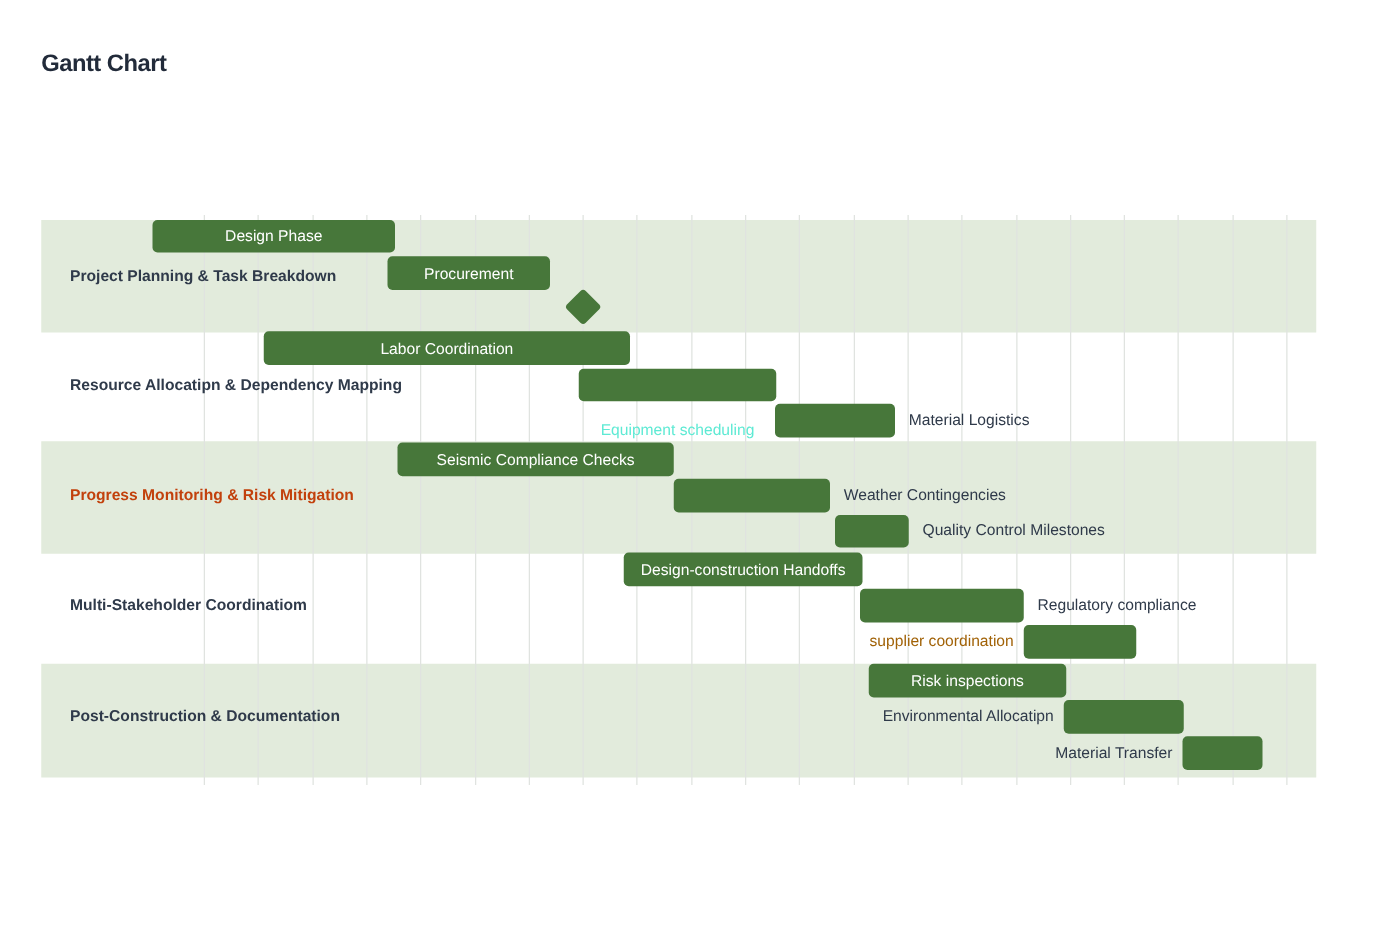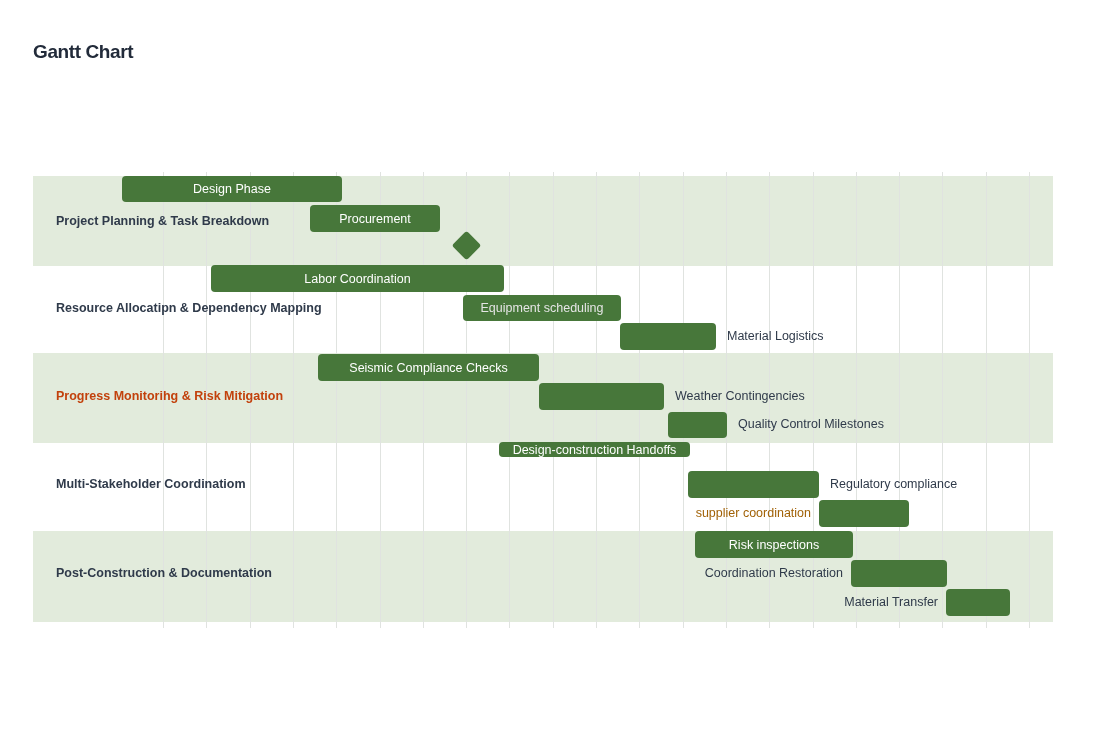--- a/index.html
+++ b/index.html
@@ -119,54 +119,54 @@
       <div class="gridline" style="left: 736px; background: rgb(224, 227, 224);"></div>
       <div class="gridline" style="left: 780px; background: rgb(224, 227, 224);"></div>
       <div class="gridline" style="left: 823px; background: rgb(224, 227, 224);"></div>
       <div class="gridline" style="left: 866px; background: rgb(224, 227, 224);"></div>
       <div class="gridline" style="left: 909px; background: rgb(224, 227, 224);"></div>
       <div class="gridline" style="left: 953px; background: rgb(224, 227, 224);"></div>
       <div class="gridline" style="left: 996px; background: rgb(224, 227, 224);"></div>
     </div>
   <div id="rows-layer">
       <div class="row-label" style="left: 23px; top: 42px; color: rgb(47, 58, 74);">Project Planning &amp; Task Breakdown</div>
-      <div class="bar" style="left: 89px; top: 4px; width: 220px; height: 26px; background: rgb(71, 119, 58); padding-left: 33px;">
+      <div class="bar" style="left: 89px; top: 4px; width: 194px; height: 26px; background: rgb(71, 119, 58); padding-left: 33px;">
         <span class="bar-label-inside" style="color: rgb(255, 255, 255);">Design Phase</span>
       </div>
       <div class="bar" style="left: 277px; top: 33px; width: 130px; height: 27px; background: rgb(71, 119, 58);">
         <span class="bar-label-inside" style="color: rgb(255, 255, 255);">Procurement</span>
       </div>
       <div class="milestone" style="left: 423px; top: 63px; width: 21px; height: 21px; background: rgb(71, 119, 58);"></div>
       <div class="row-label" style="left: 23px; top: 129px; color: rgb(47, 58, 74);">Resource Allocatipn &amp; Dependency Mapping</div>
       <div class="bar" style="left: 178px; top: 93px; width: 293px; height: 27px; background: rgb(71, 119, 58);">
         <span class="bar-label-inside" style="color: rgb(255, 255, 255);">Labor Coordination</span>
       </div>
       <div class="bar" style="left: 430px; top: 123px; width: 158px; height: 26px; background: rgb(71, 119, 58);">
-        <span class="bar-label-inside" style="color: #e5e5e5;">Equipment scheduling</span>
+        <span class="bar-label-inside" style="color: #5eead4; margin-top: 36px;">Equipment scheduling</span>
       </div>
       <div class="bar" style="left: 587px; top: 151px; width: 96px; height: 27px; background: rgb(71, 119, 58);"></div>
       <div class="bar-label-right" style="color: rgb(47, 58, 74); left: 694px; top: 156.5px;">Material Logistics</div>
       <div class="row-label" style="left: 23px; top: 217px; color: #c2410c;">Progress Monitorihg &amp; Risk Mitigation</div>
       <div class="bar" style="left: 285px; top: 182px; width: 221px; height: 27px; background: rgb(71, 119, 58);">
         <span class="bar-label-inside" style="color: rgb(255, 255, 255);">Seismic Compliance Checks</span>
       </div>
       <div class="bar" style="left: 506px; top: 211px; width: 125px; height: 27px; background: rgb(71, 119, 58);"></div>
       <div class="bar-label-right" style="color: rgb(47, 58, 74); left: 642px; top: 216.5px;">Weather Contingencies</div>
       <div class="bar" style="left: 635px; top: 240px; width: 59px; height: 26px; background: rgb(71, 119, 58);"></div>
       <div class="bar-label-right" style="color: rgb(47, 58, 74); left: 705px; top: 245px;">Quality Control Milestones</div>
       <div class="row-label" style="left: 23px; top: 305px; color: rgb(47, 58, 74);">Multi-Stakeholder Coordinatiom</div>
-      <div class="bar" style="left: 466px; top: 270px; width: 191px; height: 15px; background: rgb(71, 119, 58);">
+      <div class="bar" style="left: 466px; top: 270px; width: 191px; height: 27px; background: rgb(71, 119, 58);">
         <span class="bar-label-inside" style="color: rgb(255, 255, 255);">Design-construction Handoffs</span>
       </div>
       <div class="bar" style="left: 655px; top: 299px; width: 131px; height: 27px; background: rgb(71, 119, 58);"></div>
       <div class="bar-label-right" style="color: rgb(47, 58, 74); left: 797px; top: 304.5px;">Regulatory compliance</div>
       <div class="bar" style="left: 786px; top: 328px; width: 90px; height: 27px; background: rgb(71, 119, 58);"></div>
       <div class="bar-label-left" style="color: #a16207; right: 242px; top: 333.5px;">supplier coordination</div>
       <div class="row-label" style="left: 23px; top: 394px; color: rgb(47, 58, 74);">Post-Construction &amp; Documentation</div>
       <div class="bar" style="left: 662px; top: 359px; width: 158px; height: 27px; background: rgb(71, 119, 58);">
         <span class="bar-label-inside" style="color: rgb(255, 255, 255);">Risk inspections</span>
       </div>
       <div class="bar" style="left: 818px; top: 388px; width: 96px; height: 27px; background: rgb(71, 119, 58);"></div>
-      <div class="bar-label-right" style="color: rgb(47, 58, 74); left: auto; right: 210px; top: 393.5px;">Coordination Restoration</div>
+      <div class="bar-label-right" style="color: rgb(47, 58, 74); left: auto; right: 210px; top: 393.5px;">Environmental Allocatipn</div>
       <div class="bar" style="left: 913px; top: 417px; width: 64px; height: 27px; background: rgb(71, 119, 58);"></div>
       <div class="bar-label-left" style="color: rgb(47, 58, 74); right: 115px; top: 422.5px;">Material Transfer</div>
     </div>
 </div>
 
 </body></html>

